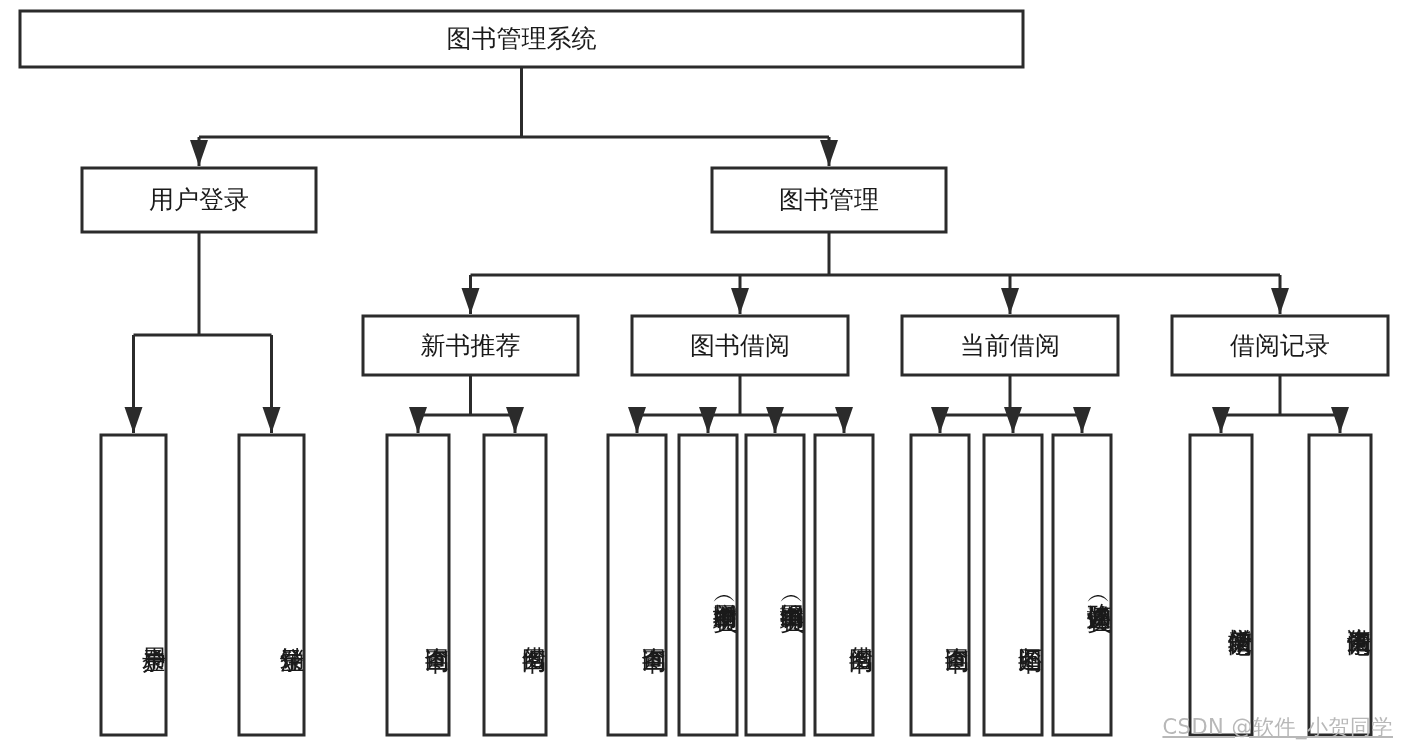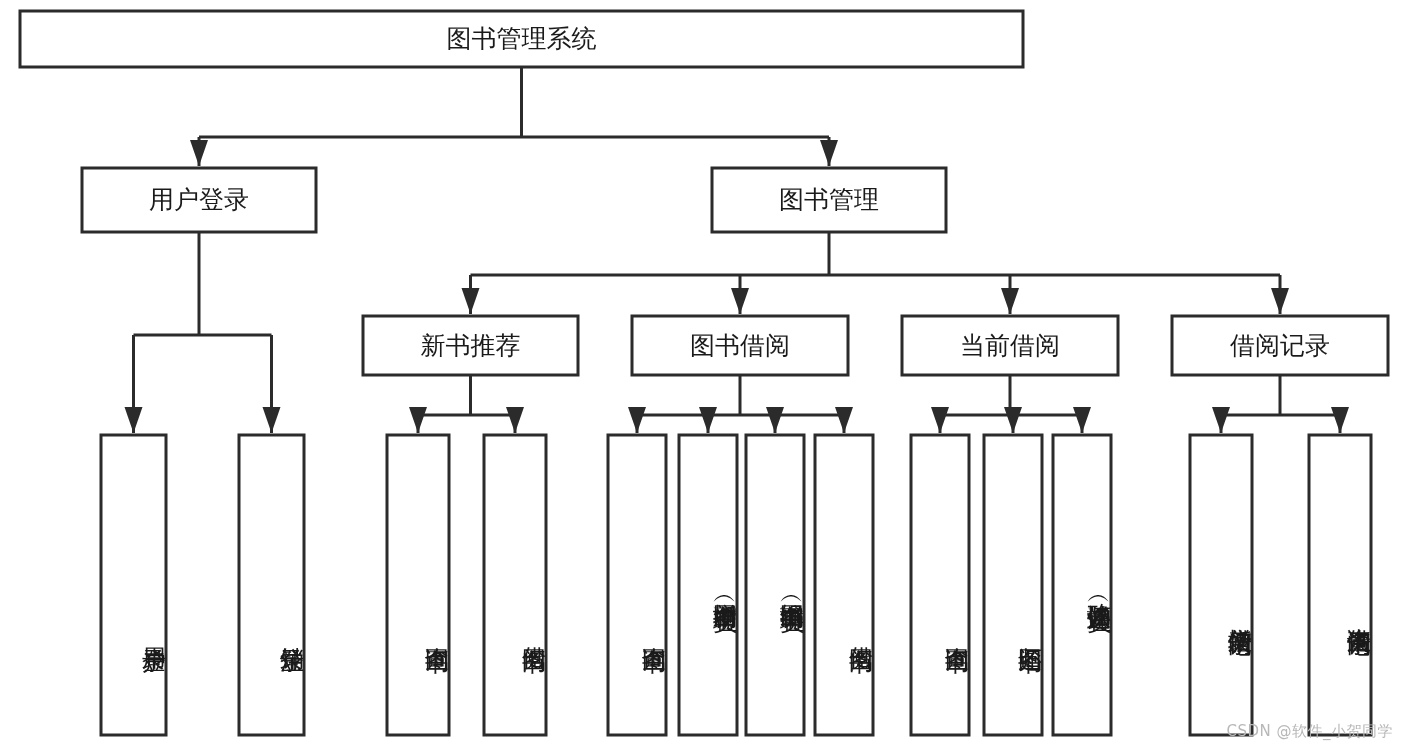--- a/index.html
+++ b/index.html
@@ -57,24 +57,25 @@
     text-orientation: upright;
     letter-spacing: 1px;
     white-space: nowrap;
     pointer-events: none;
   }
   .watermark {
     position: absolute;
     right: 12px;
     bottom: 6px;
     font-family: "DejaVu Sans", "Liberation Sans", sans-serif;
-    font-size: 15px;
+    font-size: 21px;
     color: #b8b8b8;
     white-space: nowrap;
     letter-spacing: 0.5px;
+    text-decoration: underline;
   }
 </style>
 </head>
 <body>
 
 <div id="canvas">
 
   <svg id="diagram" viewBox="0 0 1405 747">
     <g id="links">
         <line x1="521.5" y1="67" x2="521.5" y2="137" class="link-line"></line>

